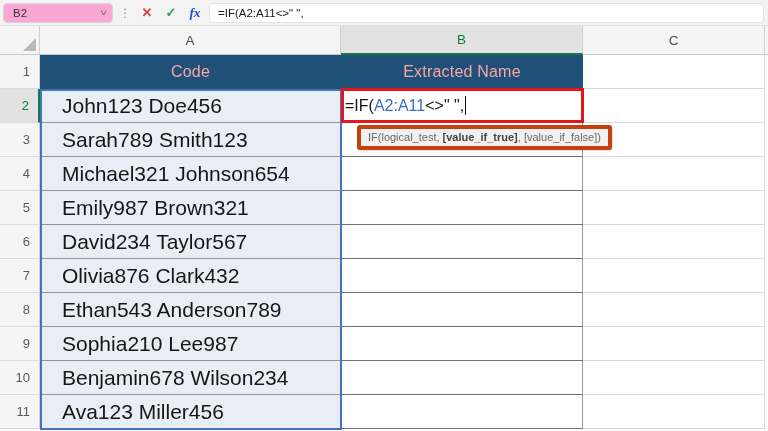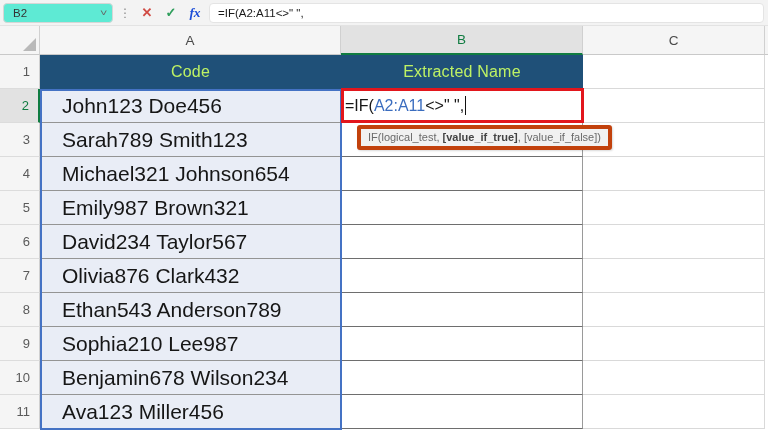--- a/index.html
+++ b/index.html
@@ -5,21 +5,21 @@
   * { margin:0; padding:0; box-sizing:border-box; }
   html,body { width:768px; height:431px; overflow:hidden; }
   body { font-family:"Liberation Sans", sans-serif; background:#fff; }
 
   
   .formula-bar {
     height:26px; background:#f3f3f3; display:flex; align-items:center;
     padding:0 4px 0 3px; gap:4px; border-bottom:1px solid #e3e3e3;
   }
   .name-box {
-    width:110px; height:20px; background:#5eead4; border:1px solid #d6d6d6;
+    width:110px; height:20px; background:#f9a8d4; border:1px solid #d6d6d6;
     border-radius:4px; display:flex; align-items:center; font-size:11.5px;
     color:#333; padding:0 6px 0 9px; justify-content:space-between;
   }
   .name-box .chev { color:#666; font-size:9px; transform:scaleX(1.4); }
   .fb-dots { color:#8a8a8a; font-size:12px; padding:0 2px; }
   .fb-icon { width:20px; text-align:center; font-size:13px; cursor:default; }
   .fb-cancel { color:#d04a43; font-weight:bold; }
   .fb-confirm { color:#2e9e5b; font-weight:bold; }
   .fb-fx { font-family:"Liberation Serif", serif; font-style:italic; color:#1d4ed8; font-weight:bold; font-size:13.5px; }
   .formula-input {
@@ -56,21 +56,21 @@
     padding-right:9px; border-right:1px solid #d0d0d0; border-bottom:1px solid #dcdcdc;
   }
   .rowh.sel { background:#e2e2e2; color:#107c41; border-right:2px solid #107c41; }
   .ca { width:301px; display:flex; align-items:center; padding-left:22px;
         font-size:21px; color:#161616; }
   .cb { width:242px; display:flex; align-items:center; font-size:15.5px; color:#161616; }
   .cc { width:182px; border-right:1px solid #d9d9d9; border-bottom:1px solid #d9d9d9; }
   .cd { flex:1; }
 
   .row.r1 .ca, .row.r1 .cb {
-    background:#1f5078; color:#bef264; justify-content:center; font-size:16px;
+    background:#1f5078; color:#fca5a5; justify-content:center; font-size:16px;
     padding-left:0; letter-spacing:.2px;
   }
   .row.data .ca { background:#e9edf6; border-bottom:1px solid #949494; }
   .row.data .cb { background:#fff; border-bottom:1px solid #6e6e6e; border-right:1px solid #9a9a9a; }
 
   
   .b2-text { display:flex; align-items:center; padding-left:4px; font-size:16px; }
   .b2-text .ref { color:#3b6dbf; }
   .caret { width:1px; height:19px; background:#111; margin-left:1px; }
 

